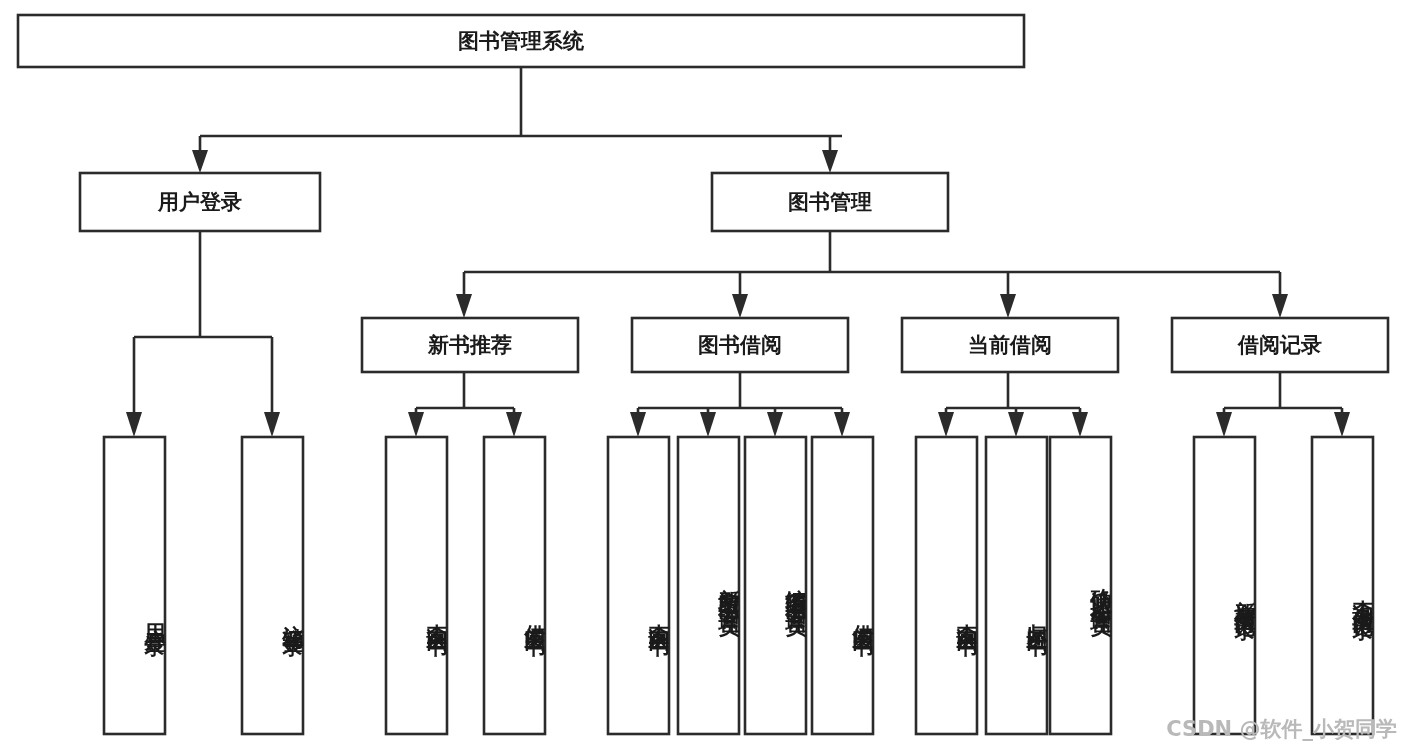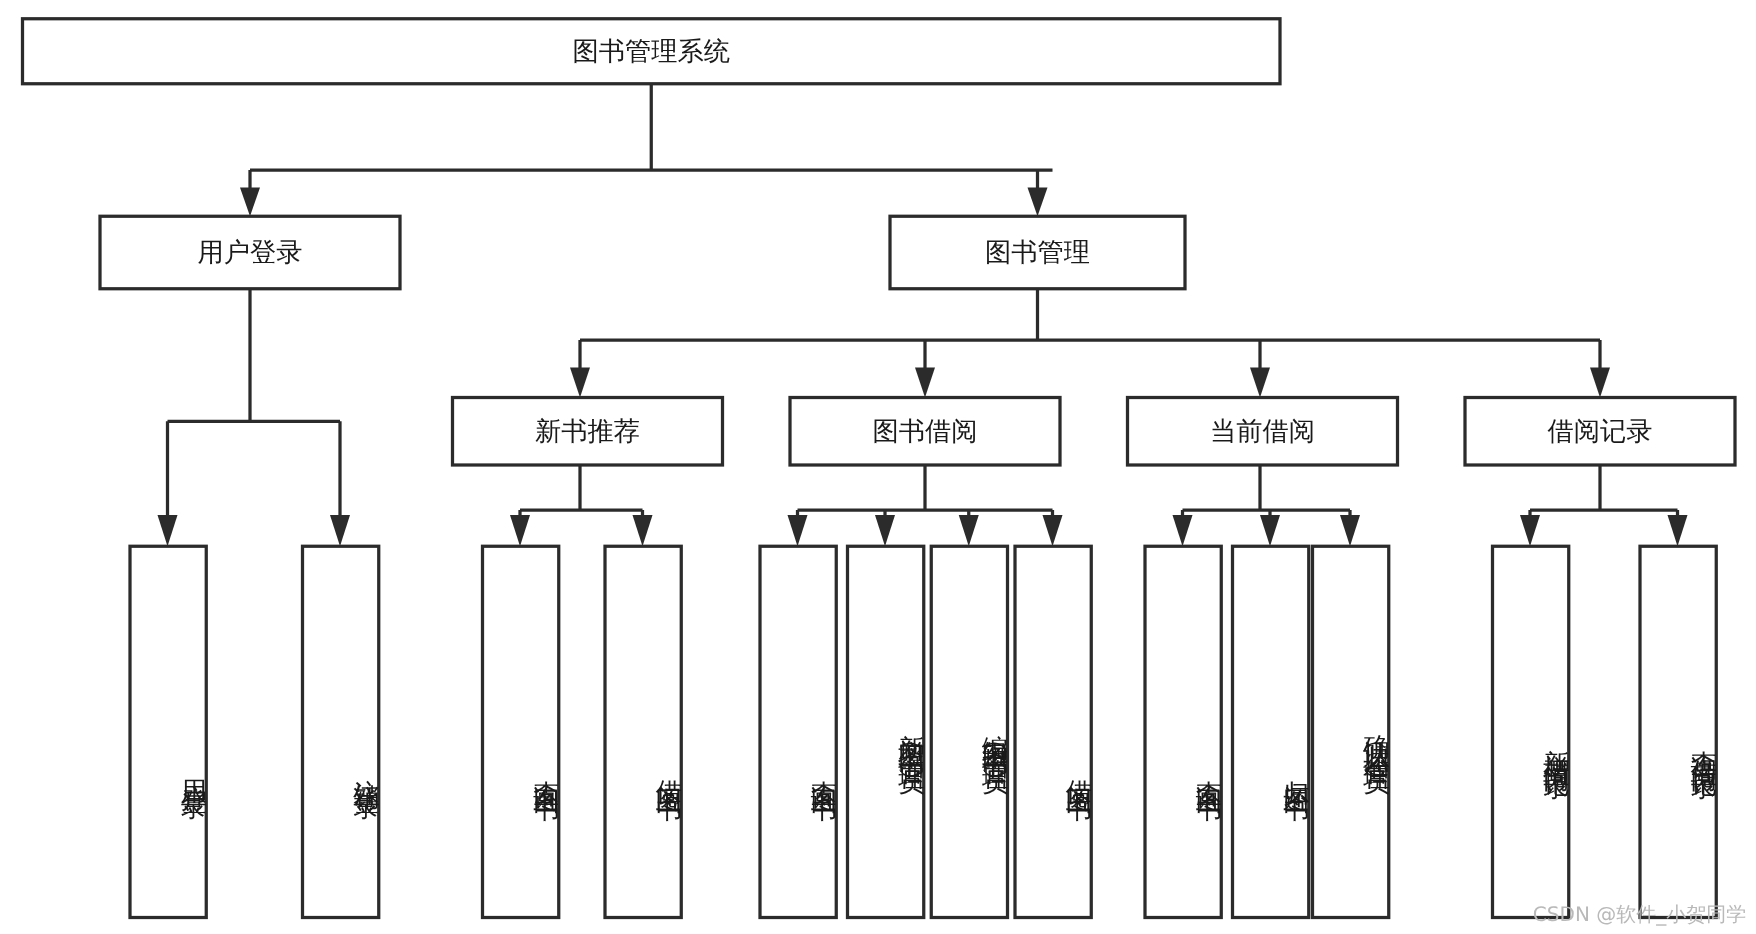--- a/index.html
+++ b/index.html
@@ -11,20 +11,21 @@
     width: 1405px;
     height: 747px;
     font-family: "DejaVu Sans", "Liberation Sans", sans-serif;
     overflow: hidden;
   }
   #diagram-root {
     position: relative;
     width: 1405px;
     height: 747px;
     background: #ffffff;
+    font-weight: bold;
   }
   svg#tree-canvas {
     position: absolute;
     top: 0;
     left: 0;
     width: 1405px;
     height: 747px;
   }
   .node-box {
     fill: #ffffff;
@@ -61,21 +62,21 @@
     color: #1a1a1a;
     letter-spacing: 4px;
     white-space: nowrap;
     pointer-events: none;
   }
   .watermark {
     position: absolute;
     right: 8px;
     bottom: 4px;
     font-family: "DejaVu Sans", "Liberation Sans", sans-serif;
-    font-size: 16px;
+    font-size: 21px;
     color: #b9b9b9;
     white-space: nowrap;
   }
 </style>
 </head>
 <body>
 
 <div id="diagram-root">
 
   <svg id="tree-canvas" viewBox="0 0 1405 747">

